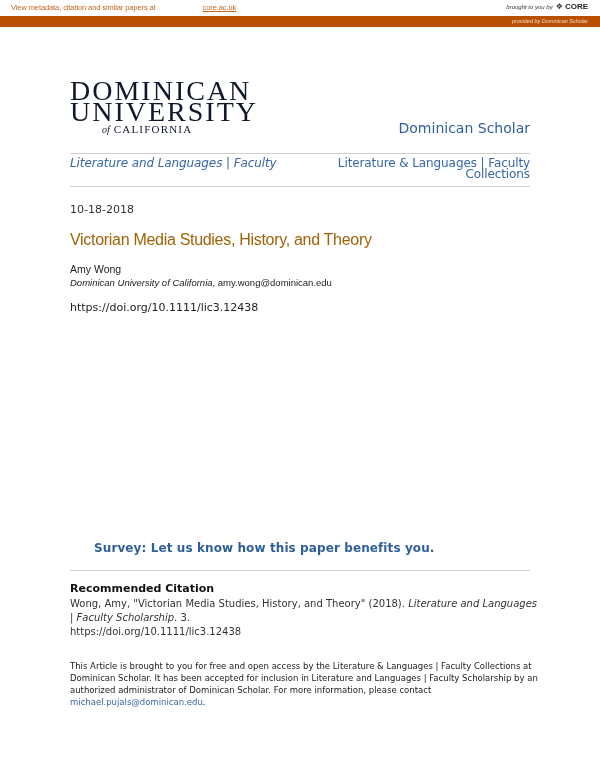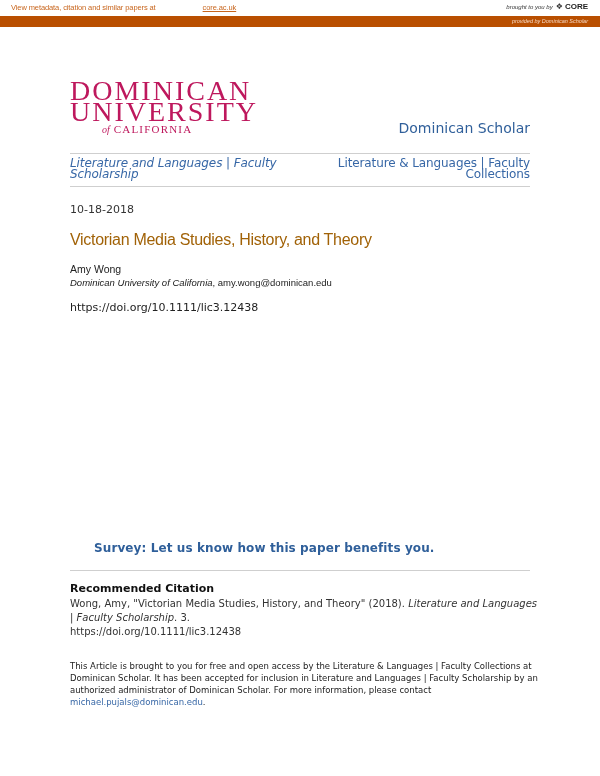--- a/index.html
+++ b/index.html
@@ -26,21 +26,21 @@
     .core-bar {
       position: absolute; left: 0; top: 16px; width: 600px; height: 11px;
       background: #b94f00;
     }
     .core-bar .provided {
       position: absolute; right: 12px; top: 2px; font-family: "Liberation Sans", sans-serif;
       font-size: 5.5px; font-style: italic; color: #f6d9c4;
     }
     .logo {
       position: absolute; left: 70px; top: 80px; font-family: "DejaVu Serif", serif;
-      color: #be185d;
+      color: #0f172a;
     }
     .logo .l1, .logo .l2 {
       font-family: "Liberation Serif", serif; font-size: 28px; line-height: 21px;
       letter-spacing: 2px;
     }
     .logo .l3 {
       font-family: "Liberation Serif", serif; font-size: 11px; letter-spacing: 1.2px;
       margin-left: 32px; margin-top: 1px;
     }
     .logo .l3 i { font-size: 10px; letter-spacing: 0; text-align: right; }
@@ -102,21 +102,20 @@
   <div class="l2">UNIVERSITY</div>
   <div class="l3"><i>of</i><span> CALIFORNIA</span></div>
 </div>
 
 <div class="scholar">Dominican Scholar</div>
 
 <div class="rule" style="top:153px"></div>
 
 <div class="coll left">
   <div>Literature and Languages | Faculty</div>
-  <div>Scholarship</div>
 </div>
 <div class="coll right">
   <div>Literature &amp; Languages | Faculty</div>
   <div>Collections</div>
 </div>
 
 <div class="rule" style="top:186px"></div>
 
 <div class="date">10-18-2018</div>
 <div class="title">Victorian Media Studies, History, and Theory</div>

